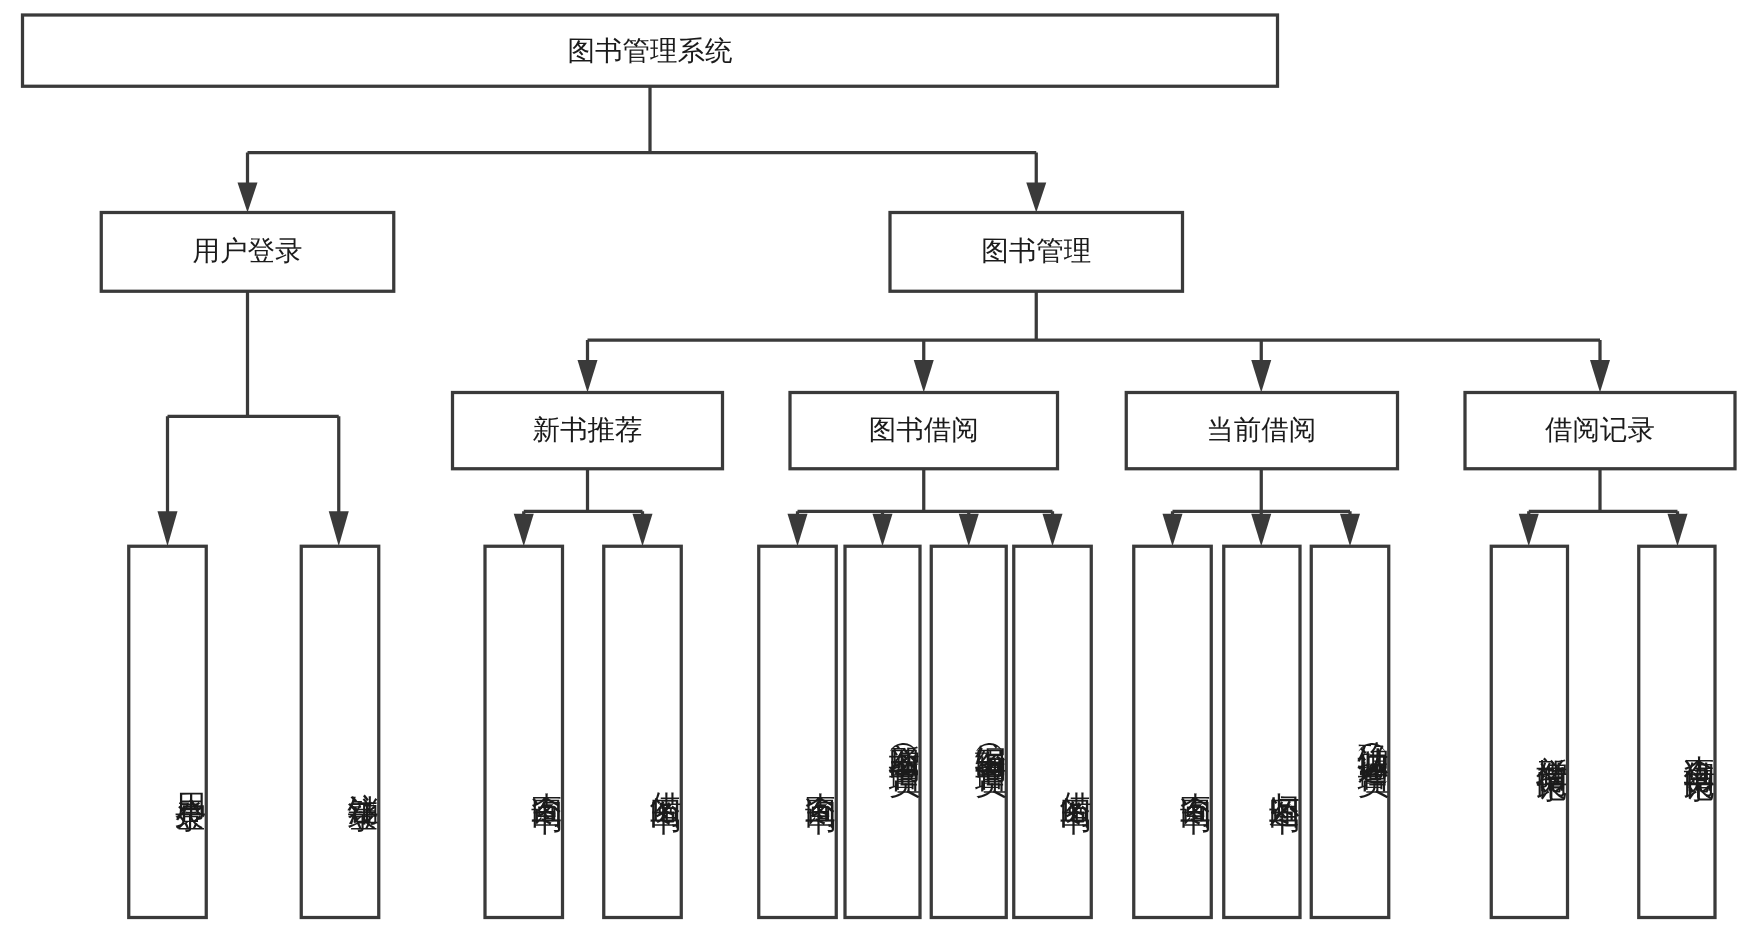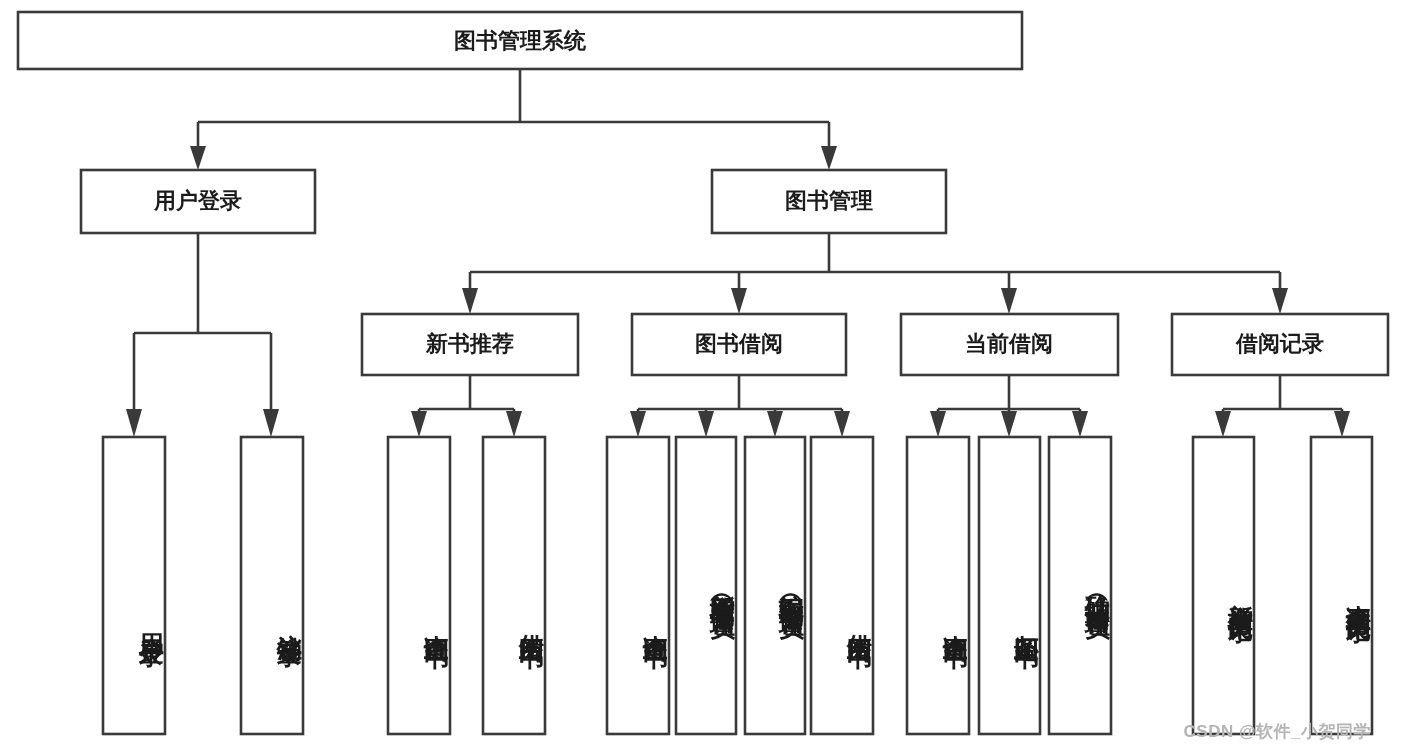--- a/index.html
+++ b/index.html
@@ -11,21 +11,20 @@
     width: 1405px;
     height: 747px;
     overflow: hidden;
     font-family: "Liberation Sans", "DejaVu Sans", sans-serif;
   }
   #diagram-root {
     position: relative;
     width: 1379px;
     height: 747px;
     background: #ffffff;
-    font-weight: bold;
   }
   svg#tree-svg {
     position: absolute;
     left: 0;
     top: 0;
     width: 1405px;
     height: 747px;
   }
   .node-box {
     fill: #ffffff;
@@ -224,14 +223,13 @@
   <div class="leaf-label" style="left:745px; top:443px; width:60px; height:288px;">编辑图书（管理员）</div>
   <div class="leaf-label" style="left:811px; top:500px; width:62px; height:240px;">借阅图书</div>
 
   <div class="leaf-label" style="left:907px; top:500px; width:62px; height:240px;">查询图书</div>
   <div class="leaf-label" style="left:979px; top:500px; width:61px; height:240px;">归还图书</div>
   <div class="leaf-label" style="left:1049px; top:443px; width:62px; height:288px;">确认归还（管理员）</div>
 
   <div class="leaf-label" style="left:1193px; top:462px; width:61px; height:262px;">新增借阅记录</div>
   <div class="leaf-label" style="left:1311px; top:462px; width:61px; height:262px;">查询借阅记录</div>
 
-  <div class="watermark">CSDN @软件_小贺同学</div>
 </div>
 
 </body></html>

